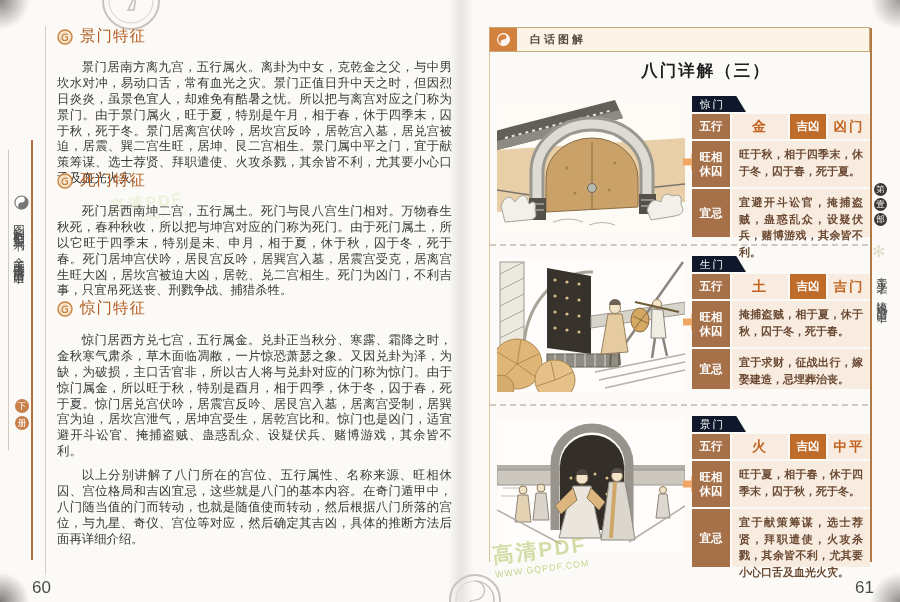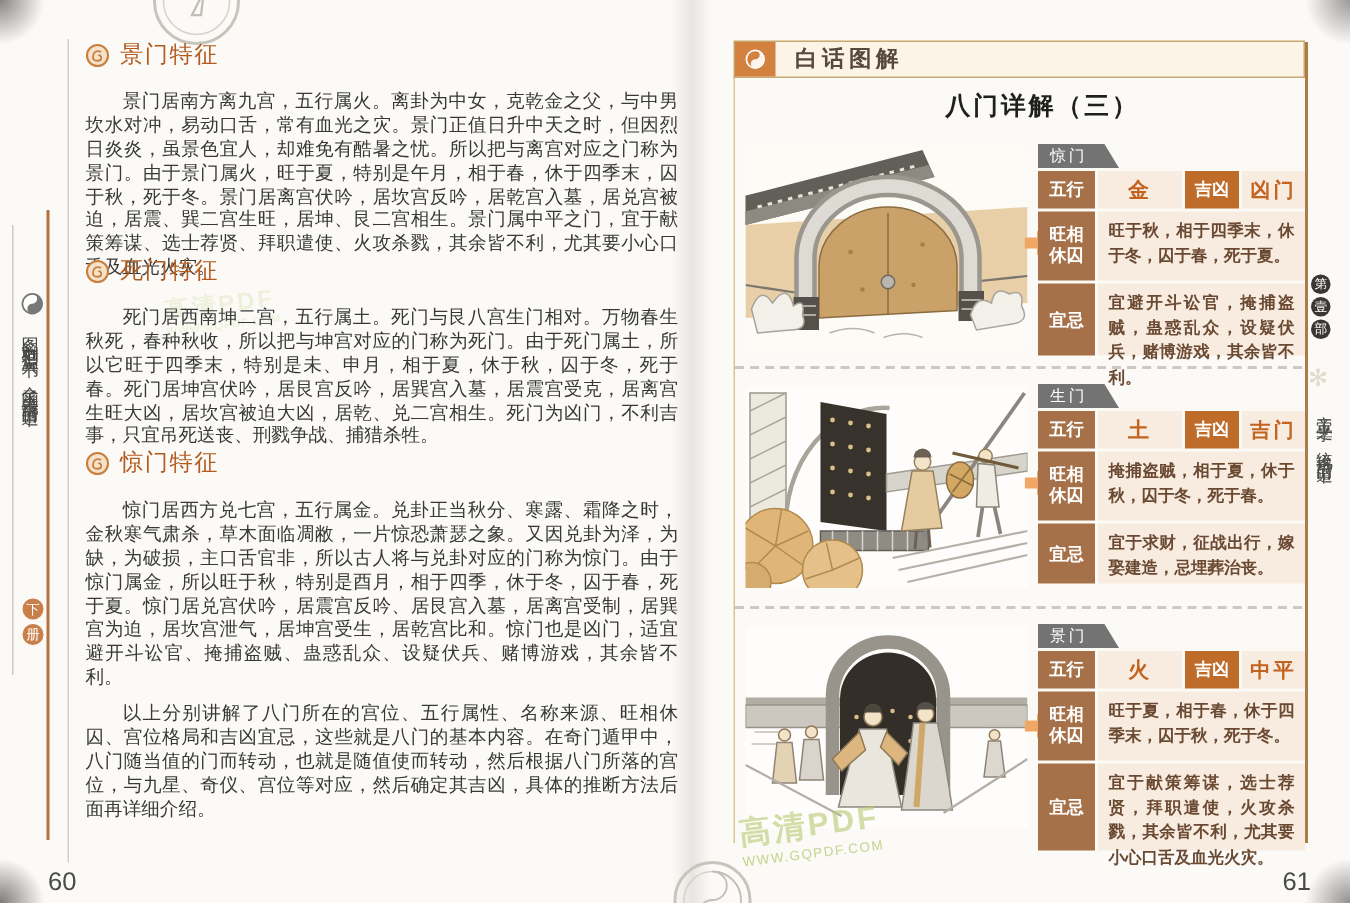--- a/index.html
+++ b/index.html
@@ -30,28 +30,28 @@
   .pagenum{position:absolute;font-size:17px;color:#4a4a4a;}
   
   .seal-top{position:absolute;left:100px;top:-30px;}
   .seal-bottom{position:absolute;left:447px;top:572px;}
   
   .rp-border-left{left:489px;top:50px;width:1px;height:512px;background:#dcc29a;}
   .rp-border-right{left:870px;top:28px;width:2px;height:534px;background:#b07a45;}
   .rp-header{position:absolute;left:489px;top:27px;width:379px;height:23px;background:#fcf4e7;
           border:1px solid #c8a873;display:flex;align-items:center;}
   .rp-header .sq{width:27px;height:23px;background:#d2813e;display:flex;align-items:center;justify-content:center;}
-  .rp-header .lbl{margin-left:13px;font-size:15px;font-weight:bold;color:#57493b;letter-spacing:3px;}
-  .rp-title{position:absolute;left:505px;top:60px;width:380px;text-align:center;font-size:16.5px;
+  .rp-header .lbl{margin-left:13px;font-size:11px;font-weight:bold;color:#57493b;letter-spacing:3px;}
+  .rp-title{position:absolute;left:516px;top:60px;width:380px;text-align:center;font-size:16.5px;
           font-weight:bold;color:#1f1f1f;letter-spacing:2px;}
   .illu{position:absolute;left:497px;width:188px;height:134px;}
   .arrow{position:absolute;left:683px;width:16px;height:20px;background:#f0a765;
          clip-path:polygon(0 32%,52% 32%,52% 8%,100% 50%,52% 92%,52% 68%,0 68%);}
   .qtable{position:absolute;left:692px;width:178px;}
-  .qtab{width:54px;height:16px;background:#737373;color:#fff;font-size:10.5px;line-height:16px;
+  .qtab{width:54px;height:16px;background:#0f172a;color:#fff;font-size:10.5px;line-height:16px;
         padding-left:8px;letter-spacing:2px;box-sizing:border-box;
         clip-path:polygon(0 0,82% 0,100% 100%,0 100%);}
   .trow{display:flex;gap:2px;margin-top:2px;}
   .cell{display:flex;align-items:center;justify-content:center;box-sizing:border-box;font-weight:bold;}
   .lblc{width:38px;background:#a67049;color:#fff;font-size:11.5px;font-weight:bold;text-align:center;}
   .lblc .wrap{width:26px;line-height:14px;}
   .valc{width:56px;background:#f8ebdf;color:#c2631f;font-weight:bold;font-size:14px;letter-spacing:2px;}
   .jxc{width:36px;background:#bf6c2b;color:#fff;font-size:11.5px;font-weight:bold;}
   .resc{flex:1;background:#f8ebdf;color:#c2631f;font-weight:bold;font-size:13.5px;letter-spacing:2px;}
   .txtc{flex:1;background:#f8ebdf;color:#6b4a33;font-size:11px;line-height:16.5px;

